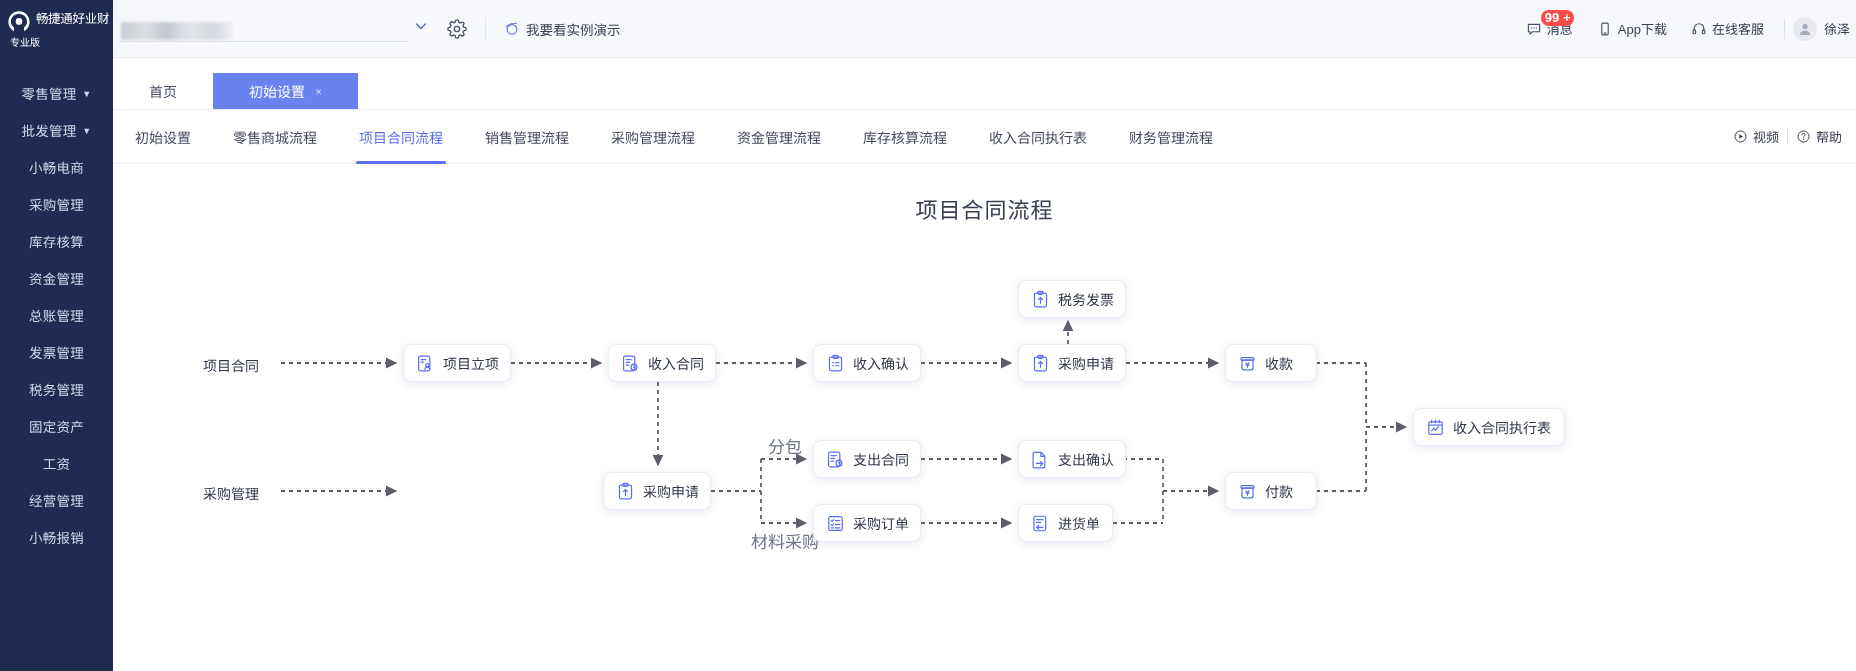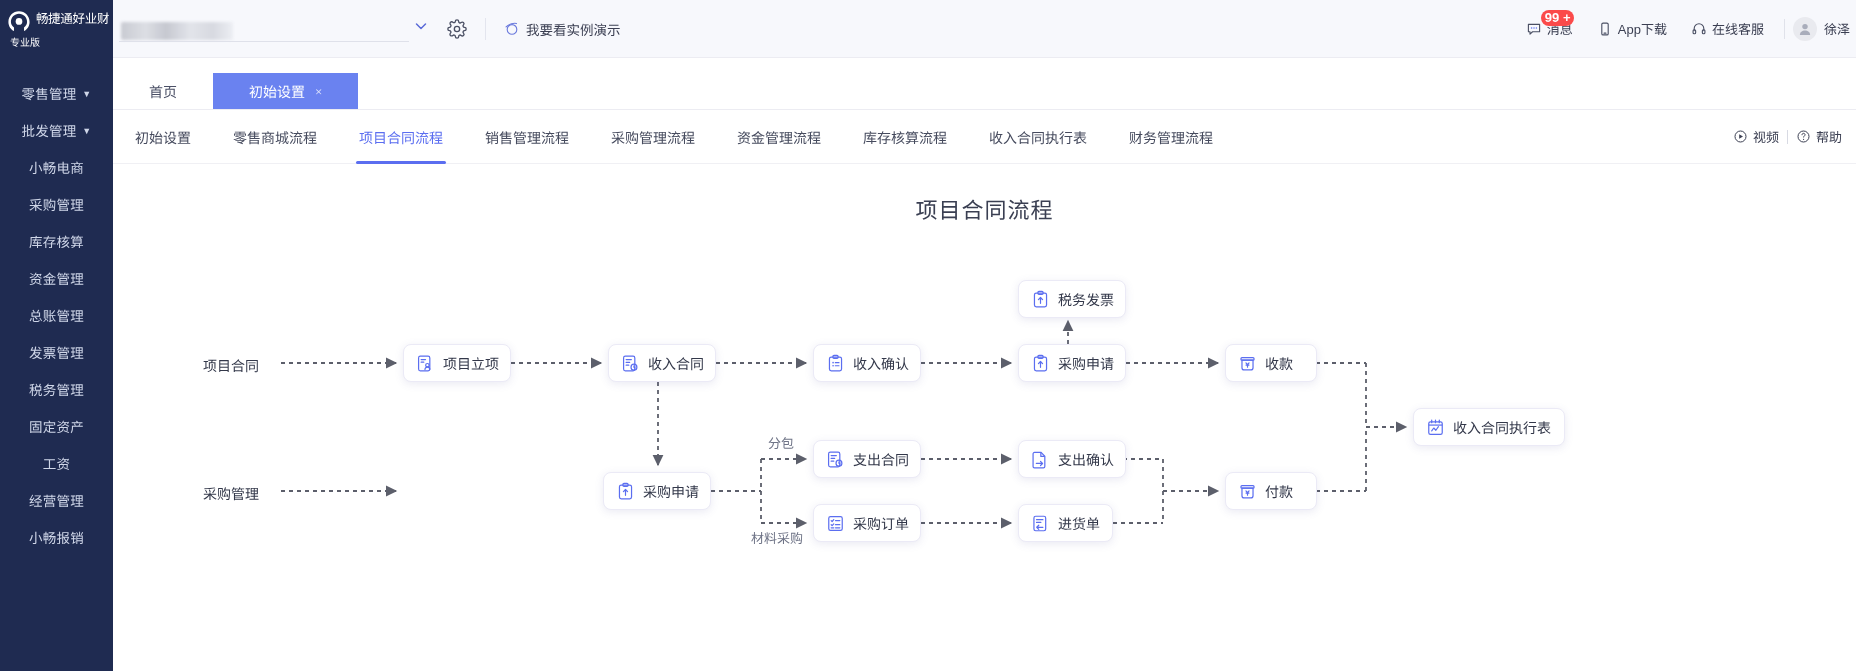--- a/index.html
+++ b/index.html
@@ -200,21 +200,21 @@
     font-size: 14px; color: #33384a;
     white-space: nowrap; cursor: pointer;
   }
   .node-ico { width: 19px; height: 19px; flex: 0 0 19px; color: #5b6ef0; }
   .row-label {
     position: absolute;
     font-size: 14px; color: #33384a; white-space: nowrap; cursor: default;
   }
   .edge-label {
     position: absolute;
-    font-size: 13px; color: #6f7487; white-space: nowrap; cursor: default;
+    font-size: 17px; color: #6f7487; white-space: nowrap; cursor: default;
   }
 </style>
 </head>
 <body>
 
 <div class="app">
 
   <aside class="sidebar">
     <div class="brand">
       <div class="brand-row">

